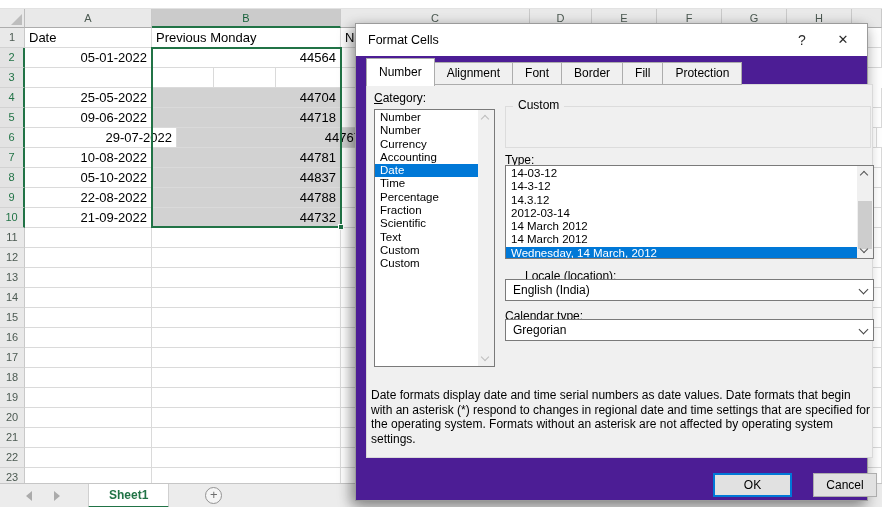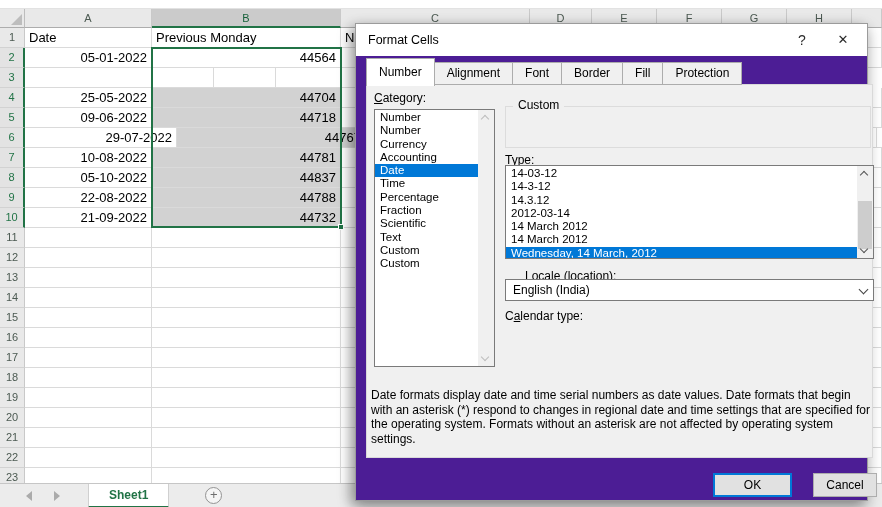--- a/index.html
+++ b/index.html
@@ -487,20 +487,24 @@
         </div>
       </div>
 
       <div class="plabel" style="left:138px; top:184px;margin-left:20px;"><u>L</u>ocale (location):</div>
       <div class="combo" style="top:194px;">
         <span>English (India)</span>
         <div class="combo-chev"></div>
       </div>
 
       <div class="plabel" style="left:138px; top:224px;">C<u>a</u>lendar type:</div>
+      <div class="combo" style="top:234px;">
+        <span>Gregorian</span>
+        <div class="combo-chev"></div>
+      </div>
 
       <div class="desc">Date formats display date and time serial numbers as date values.  Date formats that begin with an asterisk (*) respond to changes in regional date and time settings that are specified for the operating system. Formats without an asterisk are not affected by operating system settings.</div>
     </div>
 
     <button class="btn btn-ok">OK</button>
     <button class="btn btn-cancel">Cancel</button>
   </div>
 </div>
 
 </body></html>

